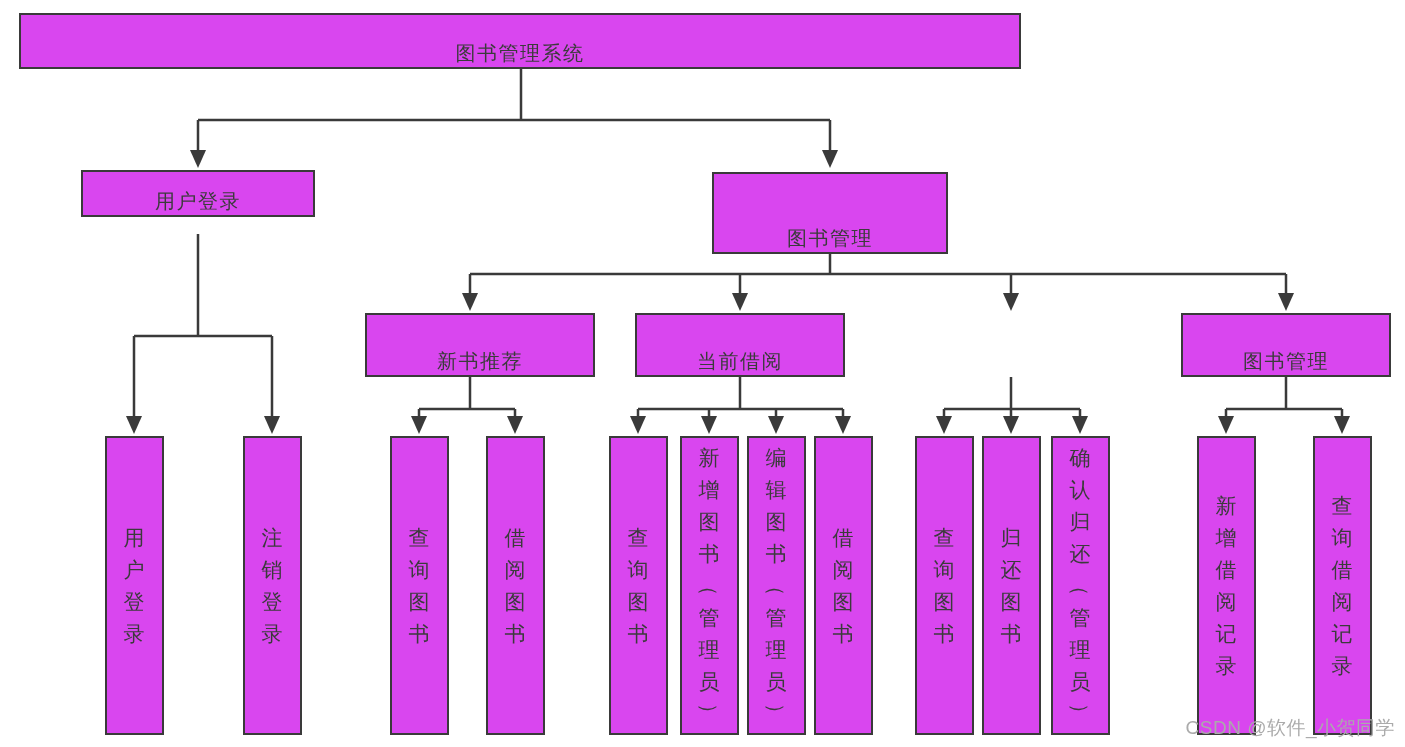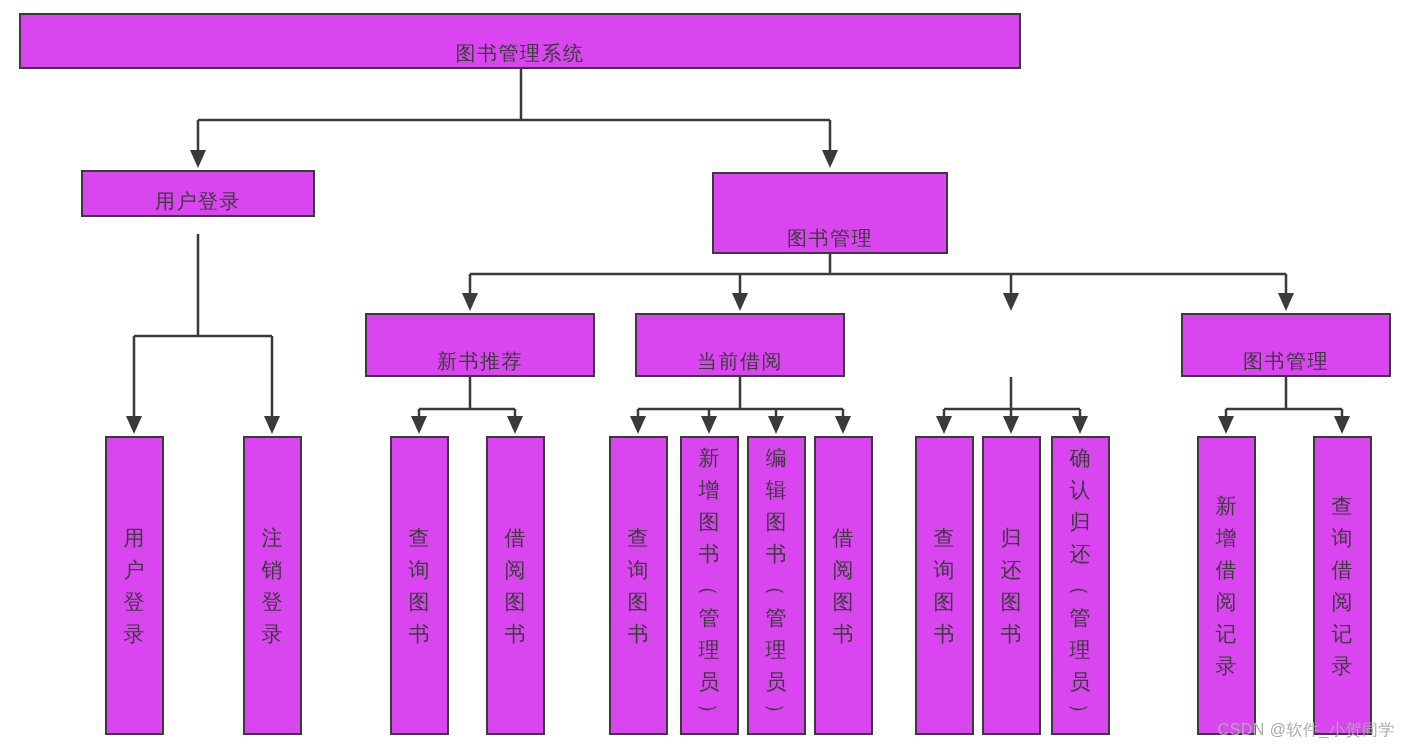--- a/index.html
+++ b/index.html
@@ -16,21 +16,21 @@
   }
   .node.h { font-size:20px; letter-spacing:1.5px; }
   .vcol {
     display:flex; flex-direction:column; align-items:center; justify-content:center;
     gap:11px; width:100%; height:100%; font-size:21px; color:#3b3b3b;
   }
   .vchar { display:block; line-height:1; }
   .vchar.rot { transform:rotate(90deg); }
   .watermark {
     position:absolute; right:10px; bottom:6px;
-    font-size:16px; color:#ababab; letter-spacing:0.5px; white-space:nowrap;
+    font-size:19px; color:#ababab; letter-spacing:0.5px; white-space:nowrap;
   }
 </style>
 </head>
 <body>
 
 <div class="canvas">
 
   <svg class="wires" viewBox="0 0 1405 747" fill="none" stroke="#3a3a3a" stroke-width="2.5">
 
     <g>

